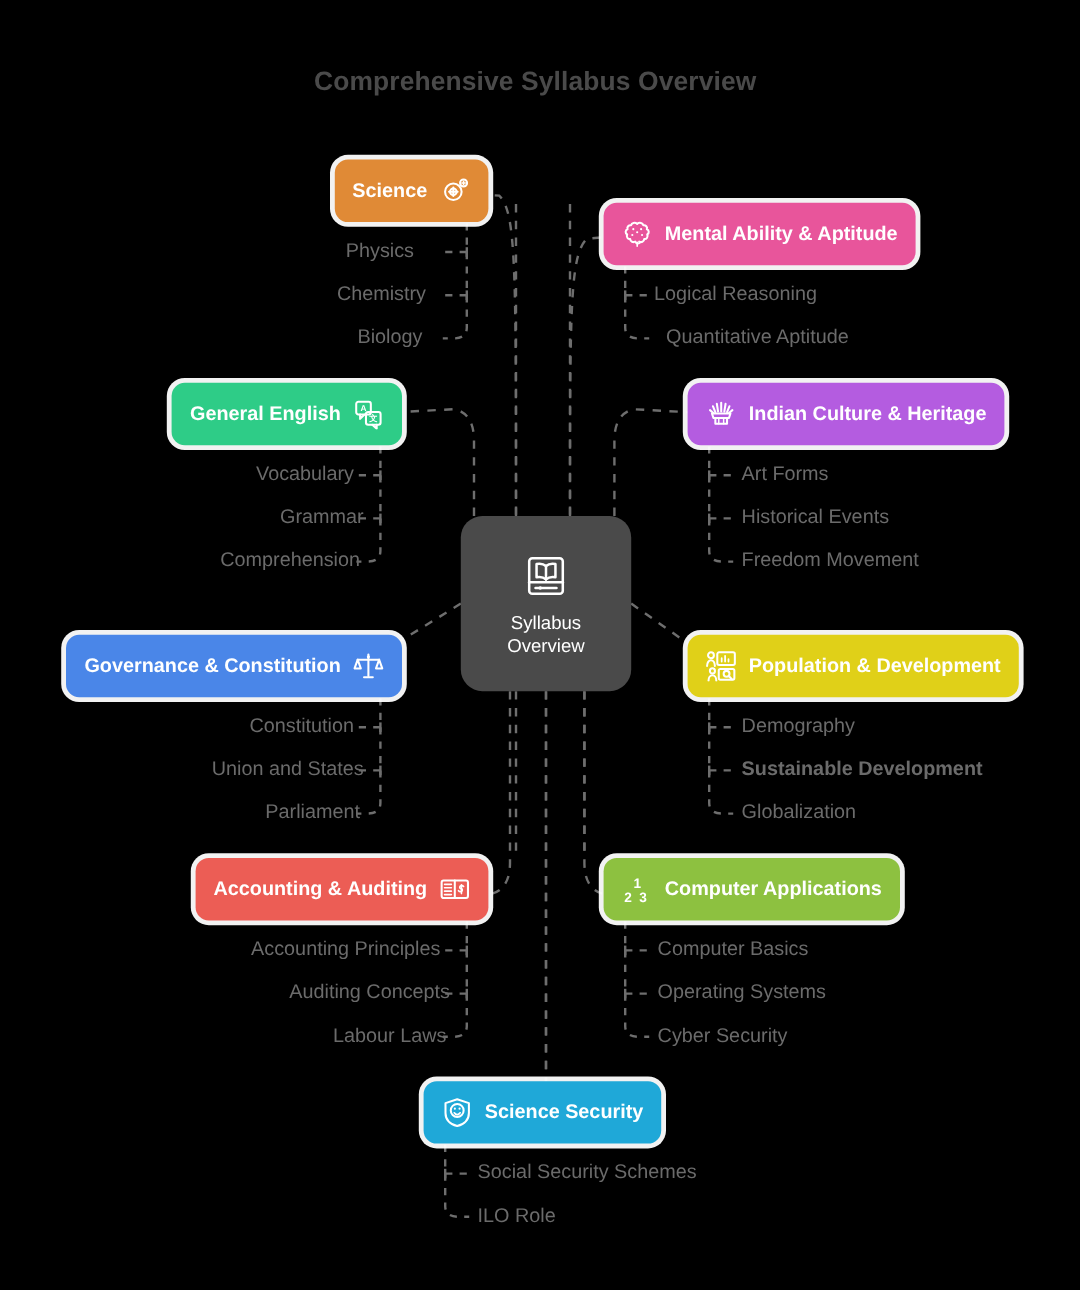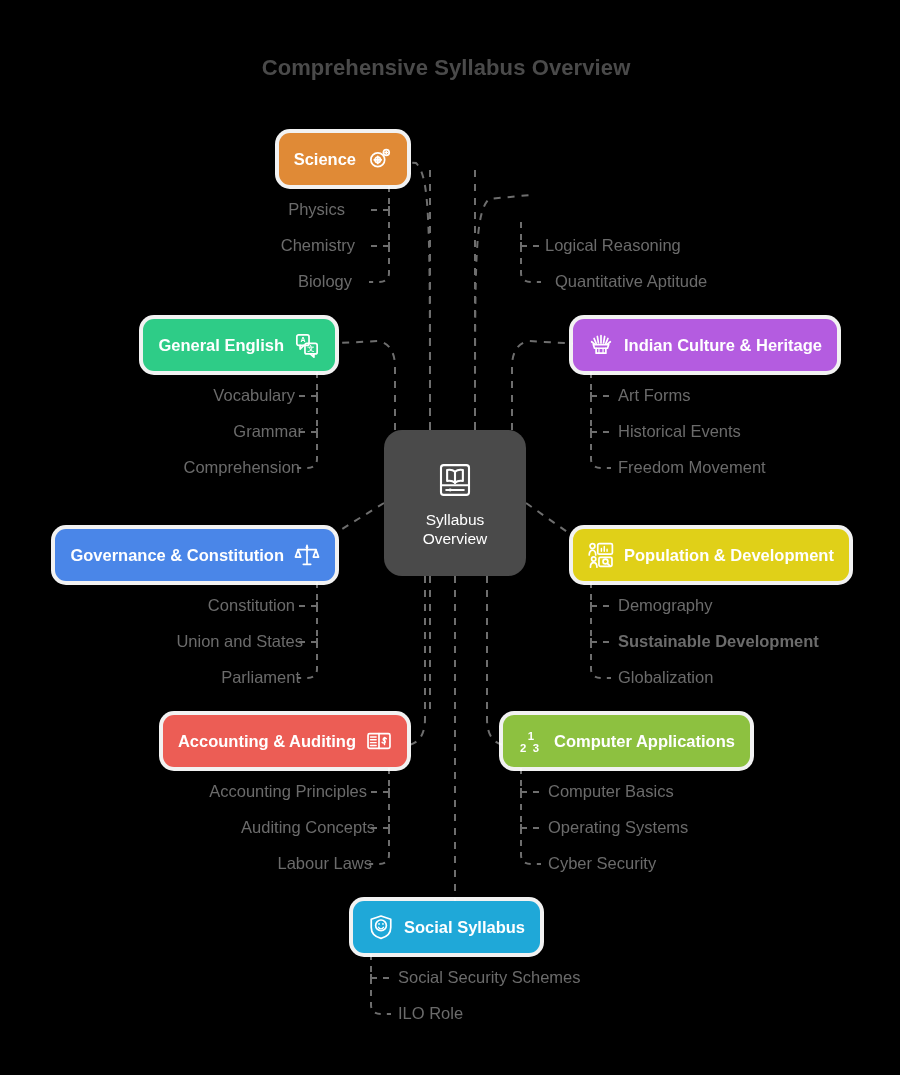--- a/index.html
+++ b/index.html
@@ -216,20 +216,33 @@
           <rect x="2.5" y="7" width="27" height="18" rx="2"></rect>
           <path d="M16 7v18"></path>
           <path d="M5.5 11h7M5.5 14.5h7M5.5 18h7M5.5 21.5h7" stroke-width="1.7"></path>
           <path d="M22.8 11.5v9" stroke-width="1.7"></path>
           <path d="M25 13.2c-.6-.8-1.6-1.1-2.6-.8-1.8.5-1.8 2.5 0 3 1.8.5 1.8 2.5 0 3-1 .3-2-.1-2.6-.9" stroke-width="1.7"></path>
         </svg></span>
     </div>
     <div class="sub left" style="top: 783px; left: 367px;">Accounting Principles</div>
     <div class="sub left" style="top: 819px; left: 375px;">Auditing Concepts</div>
     <div class="sub left" style="top: 855px; left: 372px;">Labour Laws</div>
+    <div class="node right" style="background: rgb(232, 85, 155); top: 169px; left: 503px;">
+      <span class="nicon"><svg viewBox="0 0 32 32" stroke="#ffffff" stroke-width="2.1" fill="none" stroke-linecap="round" stroke-linejoin="round">
+          <path d="M16 5.5c-2.4-1.9-5.6-1-6.3 1.6-2.5-.4-4.4 1.7-3.6 4-2.4.9-2.6 4.2-.4 5.4-1.1 2.3.6 4.9 3.1 4.7.2 2.6 3.1 4 5.2 2.5.6 2.3 3.6 2.8 5 1"></path>
+          <path d="M16 5.5c2.4-1.9 5.6-1 6.3 1.6 2.5-.4 4.4 1.7 3.6 4 2.4.9 2.6 4.2.4 5.4 1.1 2.3-.6 4.9-3.1 4.7-.2 2.6-3.1 4-5.2 2.5"></path>
+          <circle cx="12" cy="11" r="1.1" fill="#ffffff" stroke="none"></circle>
+          <circle cx="20" cy="11" r="1.1" fill="#ffffff" stroke="none"></circle>
+          <circle cx="11" cy="17" r="1.1" fill="#ffffff" stroke="none"></circle>
+          <circle cx="21" cy="17" r="1.1" fill="#ffffff" stroke="none"></circle>
+          <circle cx="16" cy="14.2" r="1.1" fill="#ffffff" stroke="none"></circle>
+          <path d="M16 24.5v4" stroke-width="1.7"></path>
+        </svg></span>
+      <span class="nlabel">Mental Ability &amp; Aptitude</span>
+    </div>
     <div class="sub right" style="top: 237px; left: 545px;">Logical Reasoning</div>
     <div class="sub right" style="top: 273px; left: 555px; text-align: center;">Quantitative Aptitude</div>
     <div class="node right" style="background: rgb(180, 92, 224); top: 319px; left: 573px;">
       <span class="nicon"><svg viewBox="0 0 32 32" stroke="#ffffff" stroke-width="2.1" fill="none" stroke-linecap="round" stroke-linejoin="round">
           <path d="M16 4.5v9"></path>
           <path d="M11.5 5.5 L12.8 13.5"></path>
           <path d="M20.5 5.5 L19.2 13.5"></path>
           <path d="M7.5 8 L10 14"></path>
           <path d="M24.5 8 L22 14"></path>
           <path d="M4.5 12 L8 15"></path>
@@ -272,17 +285,17 @@
     <div class="sub right" style="top: 819px; left: 548px;">Operating Systems</div>
     <div class="sub right" style="top: 855px; left: 548px;">Cyber Security</div>
     <div class="node right" style="background: rgb(31, 168, 216); top: 901px; left: 353px;">
       <span class="nicon"><svg viewBox="0 0 32 32" stroke="#ffffff" stroke-width="2.1" fill="none" stroke-linecap="round" stroke-linejoin="round">
           <path d="M16 2.5 L28 6.5 v10c0 7-5.2 11.6-12 13.5C9.2 28.1 4 23.5 4 16.5V6.5Z"></path>
           <circle cx="16" cy="14" r="6.6"></circle>
           <circle cx="13.6" cy="12.2" r="1.1" fill="#ffffff" stroke="none"></circle>
           <circle cx="18.4" cy="12.2" r="1.1" fill="#ffffff" stroke="none"></circle>
           <path d="M13 16.4c.9 1.3 2 1.9 3 1.9s2.1-.6 3-1.9" stroke-width="1.7"></path>
         </svg></span>
-      <span class="nlabel">Social Syllabus</span>
+      <span class="nlabel">Science Security</span>
     </div>
     <div class="sub right" style="top: 969px; left: 398px;">Social Security Schemes</div>
     <div class="sub right" style="top: 1005px; left: 398px;">ILO Role</div>
   </div>
 
 </body></html>

